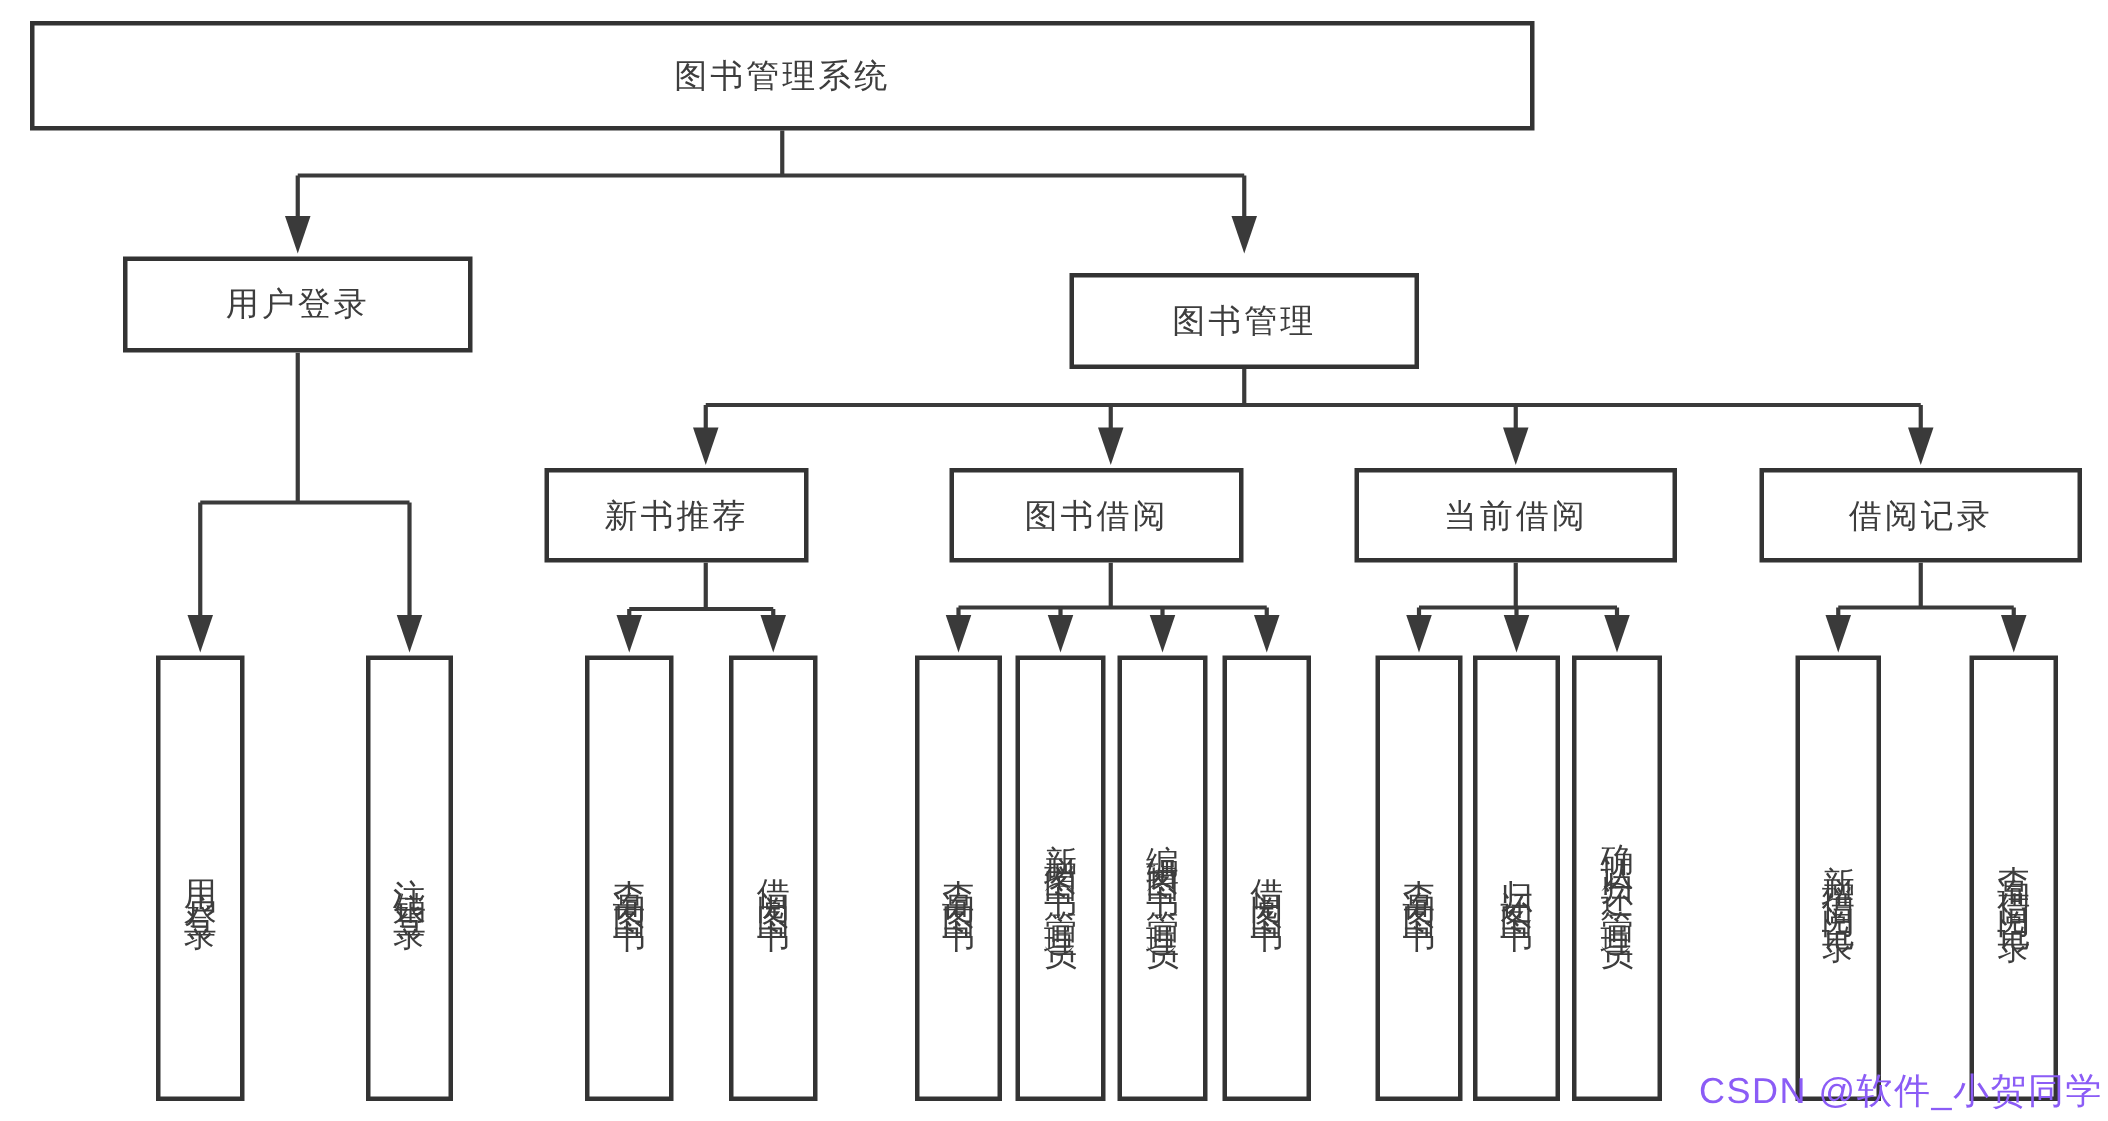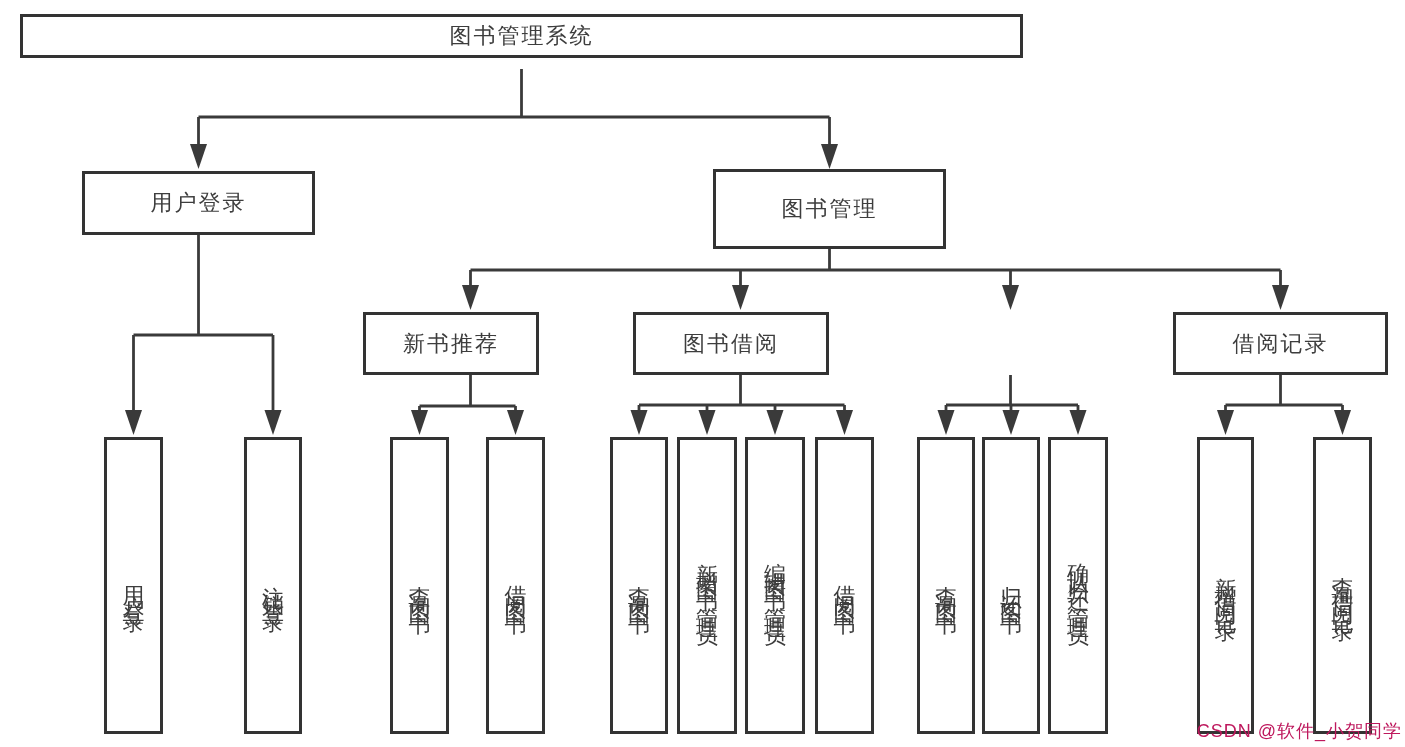--- a/index.html
+++ b/index.html
@@ -13,21 +13,21 @@
     display:flex;align-items:center;justify-content:center;
     color:#3d3d3d;z-index:2;
   }
   .hlabel{font-size:22px;letter-spacing:2px;white-space:nowrap;}
   .leaf span{
     writing-mode:vertical-rl;
     font-size:22px;letter-spacing:9px;line-height:1;white-space:nowrap;
   }
   .watermark{
     position:absolute;right:3px;bottom:4px;z-index:5;
-    font-size:18px;color:#be185d;letter-spacing:1px;white-space:nowrap;
+    font-size:24px;color:#8b5cf6;letter-spacing:1px;white-space:nowrap;
   }
 </style>
 </head>
 <body>
 
 <div class="stage">
 
   <svg class="connectors" width="1405" height="747" viewBox="0 0 1405 747">
     <g stroke="#3a3a3a" stroke-width="2.8" fill="none">
 
@@ -90,36 +90,39 @@
       <polygon points="766.5,410 783.5,410 775,435"></polygon>
       <polygon points="836,410 853,410 844.5,435"></polygon>
       <polygon points="937.5,410 954.5,410 946,435"></polygon>
       <polygon points="1002.5,410 1019.5,410 1011,435"></polygon>
       <polygon points="1069.5,410 1086.5,410 1078,435"></polygon>
       <polygon points="1217,410 1234,410 1225.5,435"></polygon>
       <polygon points="1334,410 1351,410 1342.5,435"></polygon>
     </g>
   </svg>
 
-  <div class="box" style="left:20px;top:14px;width:1003px;height:44px">
+  <div class="box" style="left:20px;top:14px;width:1003px;height:73px">
     <span class="hlabel">图书管理系统</span>
   </div>
 
   <div class="box" style="left:82px;top:171px;width:233px;height:64px">
     <span class="hlabel">用户登录</span>
   </div>
-  <div class="box" style="left:713px;top:169px;width:233px;height:80px">
+  <div class="box" style="left:713px;top:182px;width:233px;height:64px">
     <span class="hlabel">图书管理</span>
   </div>
 
   <div class="box" style="left:363px;top:312px;width:176px;height:63px">
     <span class="hlabel">新书推荐</span>
   </div>
   <div class="box" style="left:633px;top:312px;width:196px;height:63px">
     <span class="hlabel">图书借阅</span>
+  </div>
+  <div class="box" style="left:903px;top:312px;width:215px;height:63px">
+    <span class="hlabel">当前借阅</span>
   </div>
   <div class="box" style="left:1173px;top:312px;width:215px;height:63px">
     <span class="hlabel">借阅记录</span>
   </div>
 
   <div class="box leaf" style="left:104px;top:437px;width:59px;height:297px">
     <span>用户登录</span>
   </div>
   <div class="box leaf" style="left:244px;top:437px;width:58px;height:297px">
     <span>注销登录</span>

